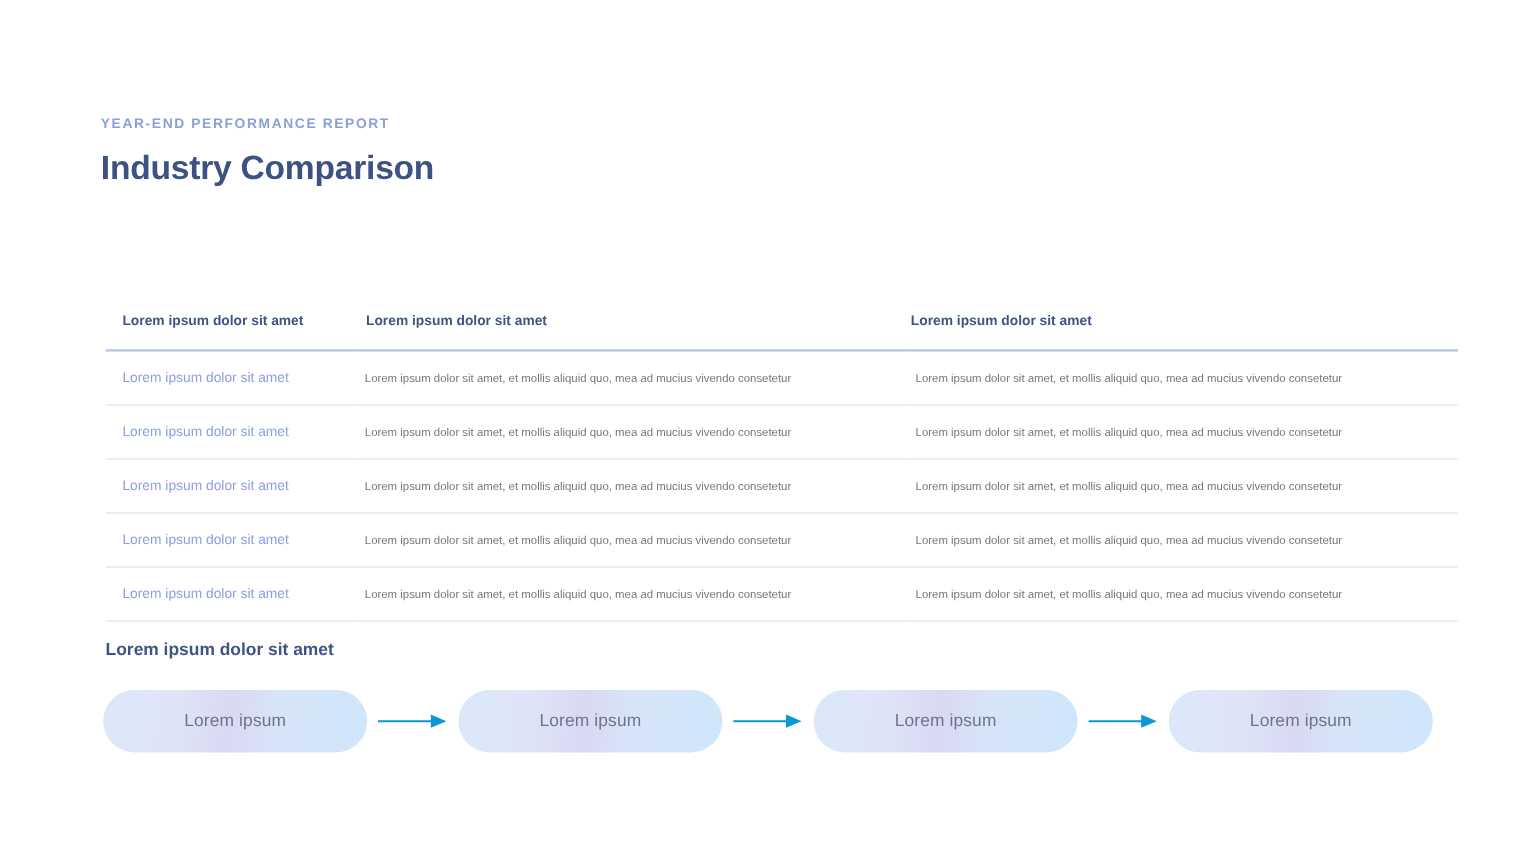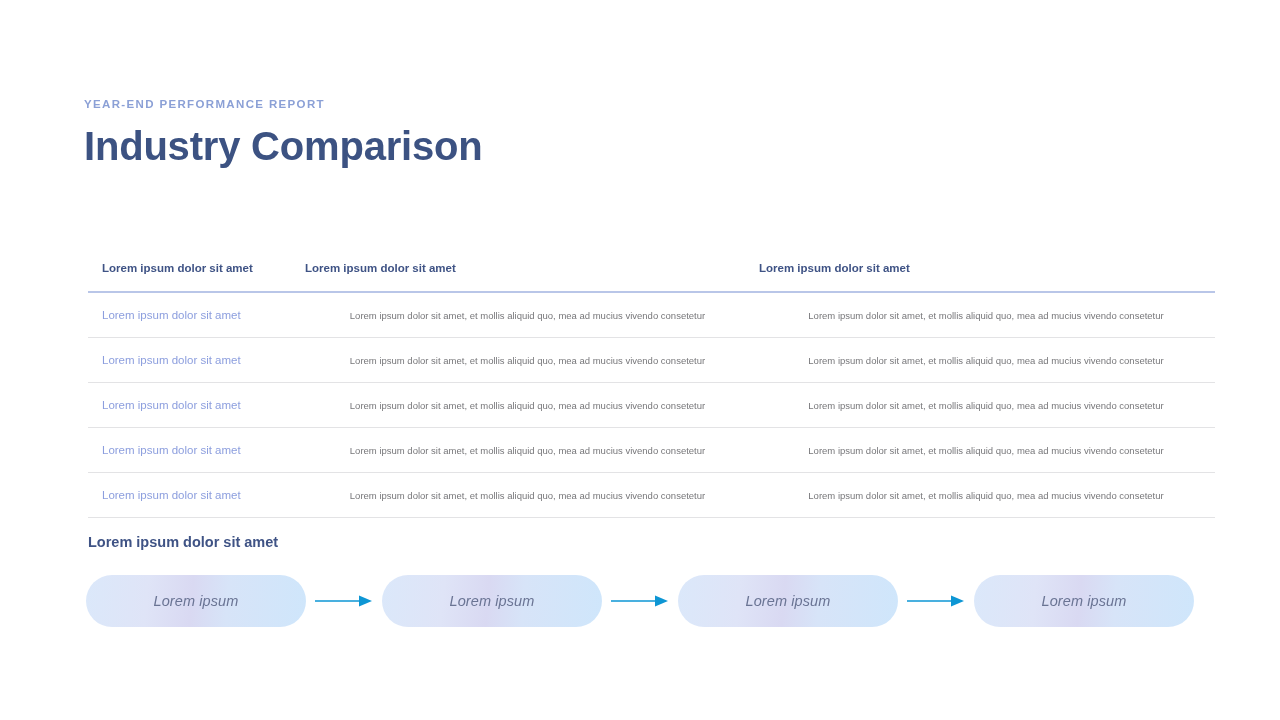--- a/index.html
+++ b/index.html
@@ -29,21 +29,21 @@
     font-weight: 700;
     letter-spacing: 1.35px;
     color: #8ba0d6;
     text-transform: uppercase;
     white-space: nowrap;
   }
   .page-title {
     position: absolute;
     left: 84px;
     top: 124px;
-    font-size: 40px;
+    font-size: 28px;
     font-weight: 700;
     letter-spacing: -0.2px;
     color: #3c5282;
     white-space: nowrap;
   }
 
   
   .table-wrap {
     position: absolute;
     left: 88px;
@@ -81,21 +81,21 @@
   td.cell-a {
     padding-left: 14px;
     color: #8c9ede;
     font-weight: 400;
     white-space: nowrap;
   }
   td.cell-b,
   td.cell-c {
     color: #77777a;
     font-size: 9.5px;
-    text-align: center;
+    text-align: left;
     padding-left: 6px;
     padding-right: 6px;
     white-space: nowrap;
   }
 
   
   .flow-title {
     position: absolute;
     left: 88px;
     top: 534px;
@@ -121,21 +121,20 @@
     background: linear-gradient(95deg,
                 #dbe8fa 0%,
                 #dfe4f7 28%,
                 #d9d9f2 48%,
                 #d7e4f8 64%,
                 #cfe6fb 100%);
     display: flex;
     align-items: center;
     justify-content: center;
     flex: 0 0 auto;
-    font-style: italic;
   }
   .pill-label {
     font-size: 14.5px;
     color: #6a7494;
     letter-spacing: 0.1px;
     white-space: nowrap;
   }
   .arrow {
     flex: 1 1 auto;
     display: flex;

